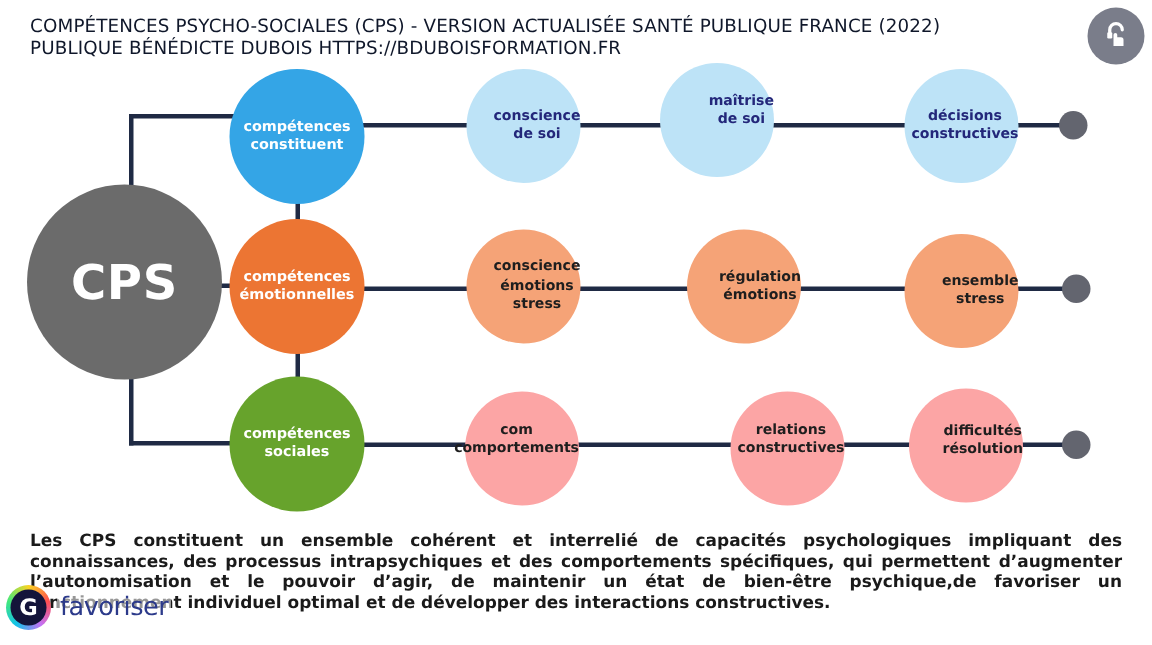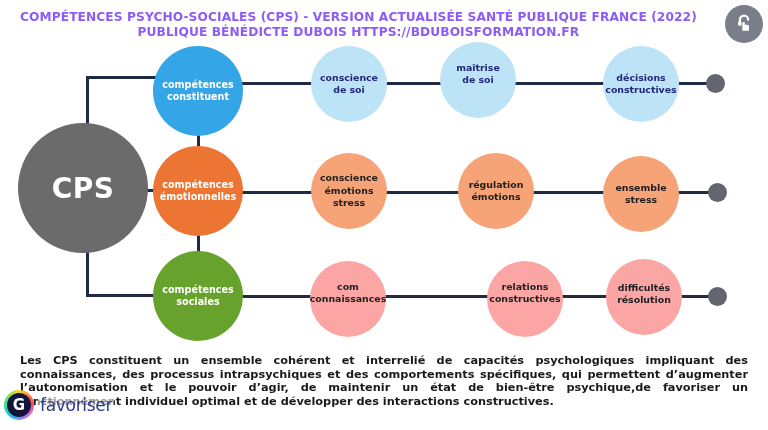--- a/index.html
+++ b/index.html
@@ -15,26 +15,25 @@
       position: relative;
       width: 768px;
       height: 430px;
       background: #ffffff;
     }
     .title {
       position: absolute;
       left: 20px;
       top: 10px;
       font-family: "DejaVu Sans", sans-serif;
-      font-weight: bold;
+      font-weight: normal;
       font-size: 12.2px;
       line-height: 15px;
-      color: #8b5cf6;
+      color: #0f172a;
       letter-spacing: 0.1px;
-      text-align: center;
     }
     .title div { white-space: nowrap; }
     .unlock-btn {
       position: absolute;
       left: 725px;
       top: 5px;
       width: 38px;
       height: 38px;
       border-radius: 50%;
       background: #7a7d8a;
@@ -55,37 +54,38 @@
       justify-content: center;
       text-align: center;
       font-family: "DejaVu Sans", sans-serif;
       font-weight: bold;
       box-sizing: border-box;
     }
     .cps {
       left: 18px; top: 123px; width: 130px; height: 130px;
       background: #6b6b6b;
       color: #ffffff;
-      font-size: 28px;
+      font-size: 32px;
       letter-spacing: 0.5px;
     }
     .cat {
       width: 90px; height: 90px;
       color: #ffffff;
       font-size: 9.6px;
       line-height: 12.5px;
       padding: 0 2px;
     }
     .cat.blue { left: 153px; top: 46px; background: #34a5e6; }
     .cat.orange { left: 153px; top: 146px; background: #ec7533; }
     .cat.green { left: 153px; top: 251px; background: #67a32c; }
     .sub {
       width: 76px; height: 76px;
       font-size: 9.4px;
       line-height: 12.5px;
+      justify-content: flex-end;
     }
     .sub.blue { background: #bde3f7; color: #23277a; }
     .sub.orange { background: #f5a377; color: #1e1e1e; }
     .sub.green { background: #fca5a5; color: #1e1e1e; }
     .sub .inner { display: block; }
     .dot {
       position: absolute;
       width: 19px; height: 19px;
       border-radius: 50%;
       background: #63656f;
@@ -223,21 +223,21 @@
     <span>
       <span class="inner">ensemble</span>
       <span class="inner">stress</span>
     </span>
   </div>
   <div class="dot" style="left:708px; top:183px;"></div>
 
   <div class="circle sub green" style="left:310px; top:261px;">
     <span style="margin-top:-12px">
       <span class="inner">com</span>
-      <span class="inner">connaissances</span>
+      <span class="inner">comportements</span>
     </span>
   </div>
   <div class="circle sub green" style="left:460px; top:261px;margin-left:27px;">
     <span style="margin-top:-12px">
       <span class="inner">relations</span>
       <span class="inner">constructives</span>
     </span>
   </div>
   <div class="circle sub green" style="left:606px; top:259px;">
     <span style="margin-top:-6px">

